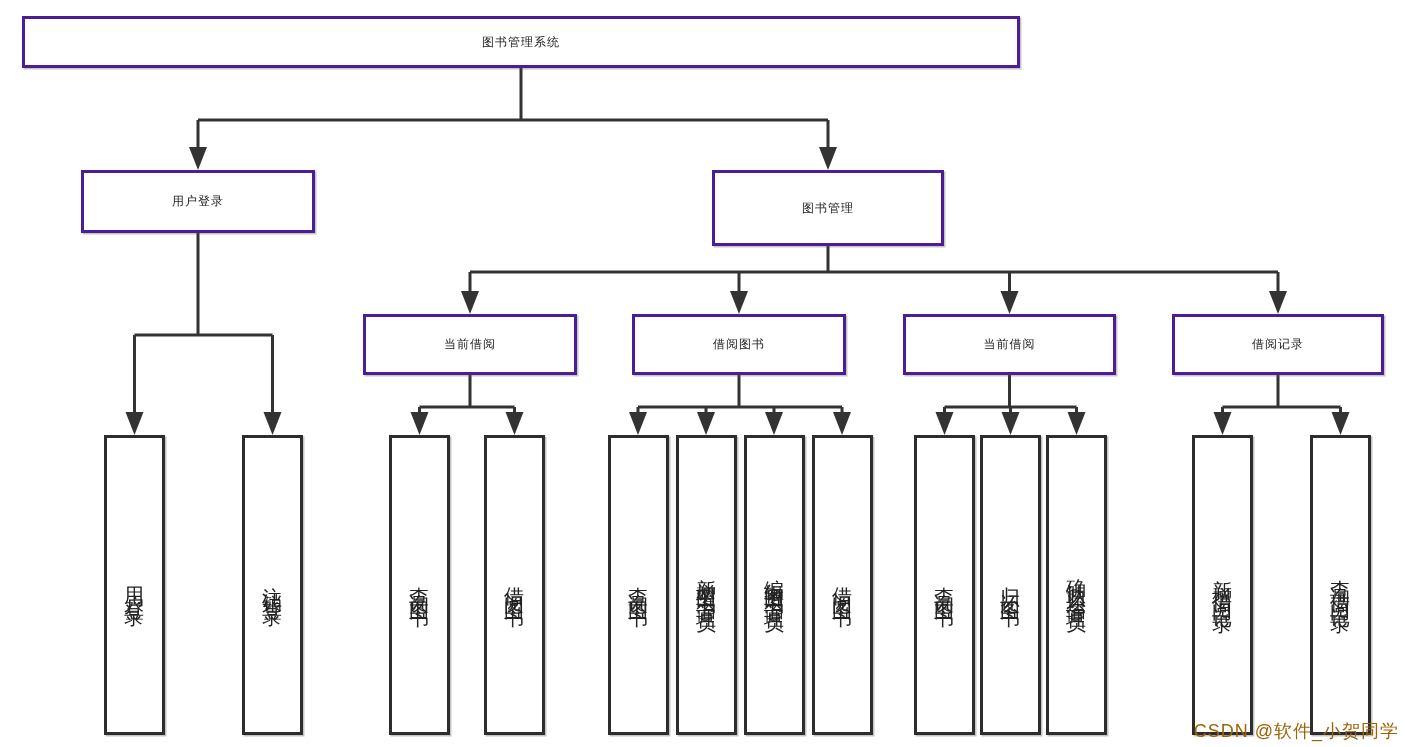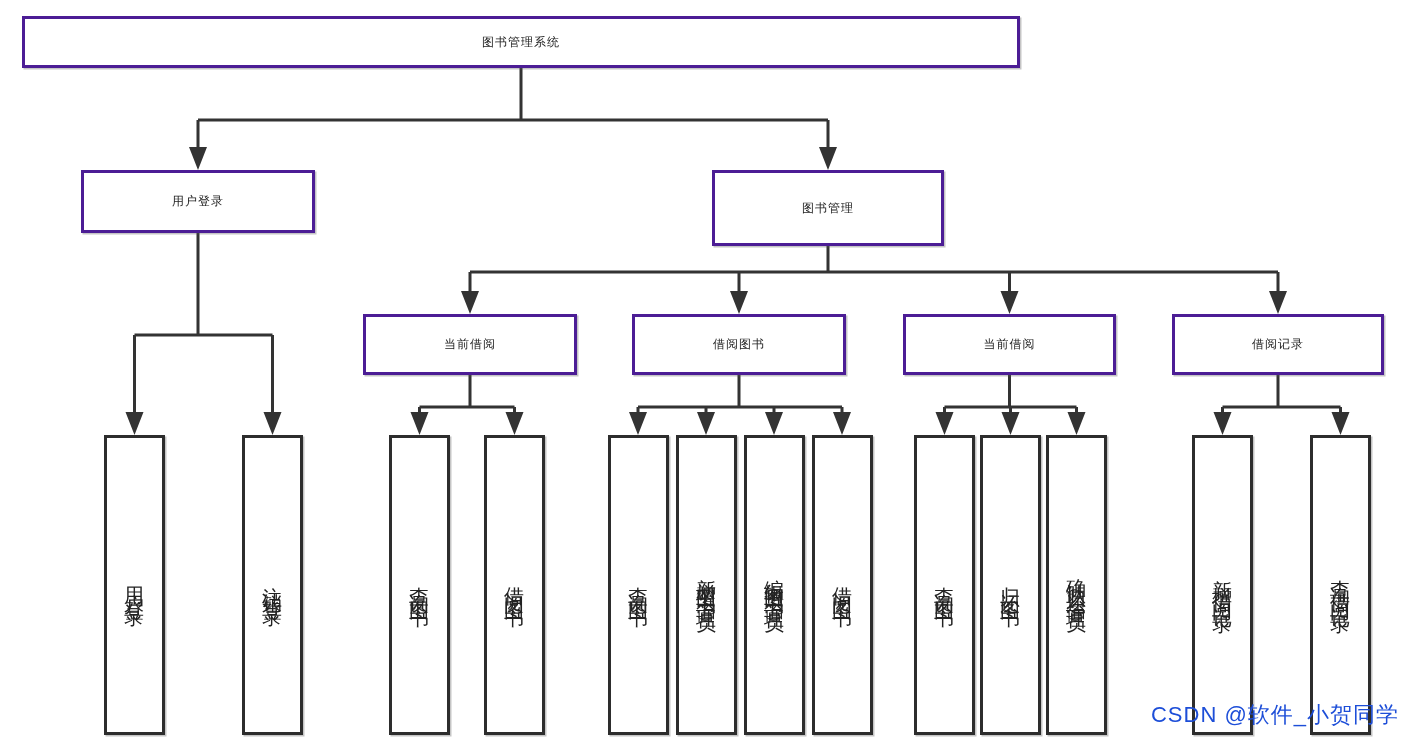--- a/index.html
+++ b/index.html
@@ -32,23 +32,23 @@
     box-shadow:1.5px 1.5px 0 rgba(90,90,90,.35);
     display:flex;align-items:center;justify-content:center;
     writing-mode:vertical-rl;
     color:#222222;
     font-size:20px;
     letter-spacing:7px;
     line-height:1;
   }
   .watermark{
     position:absolute;
-    right:6px;bottom:17px;
-    font-size:22px;
-    color:#1d4ed8;
+    right:6px;bottom:4px;
+    font-size:18px;
+    color:#a16207;
     letter-spacing:1px;
   }
 </style>
 </head>
 <body>
 
 <div class="stage">
 
   <svg class="connectors" viewBox="0 0 1405 747" xmlns="http://www.w3.org/2000/svg" aria-hidden="true">
 

